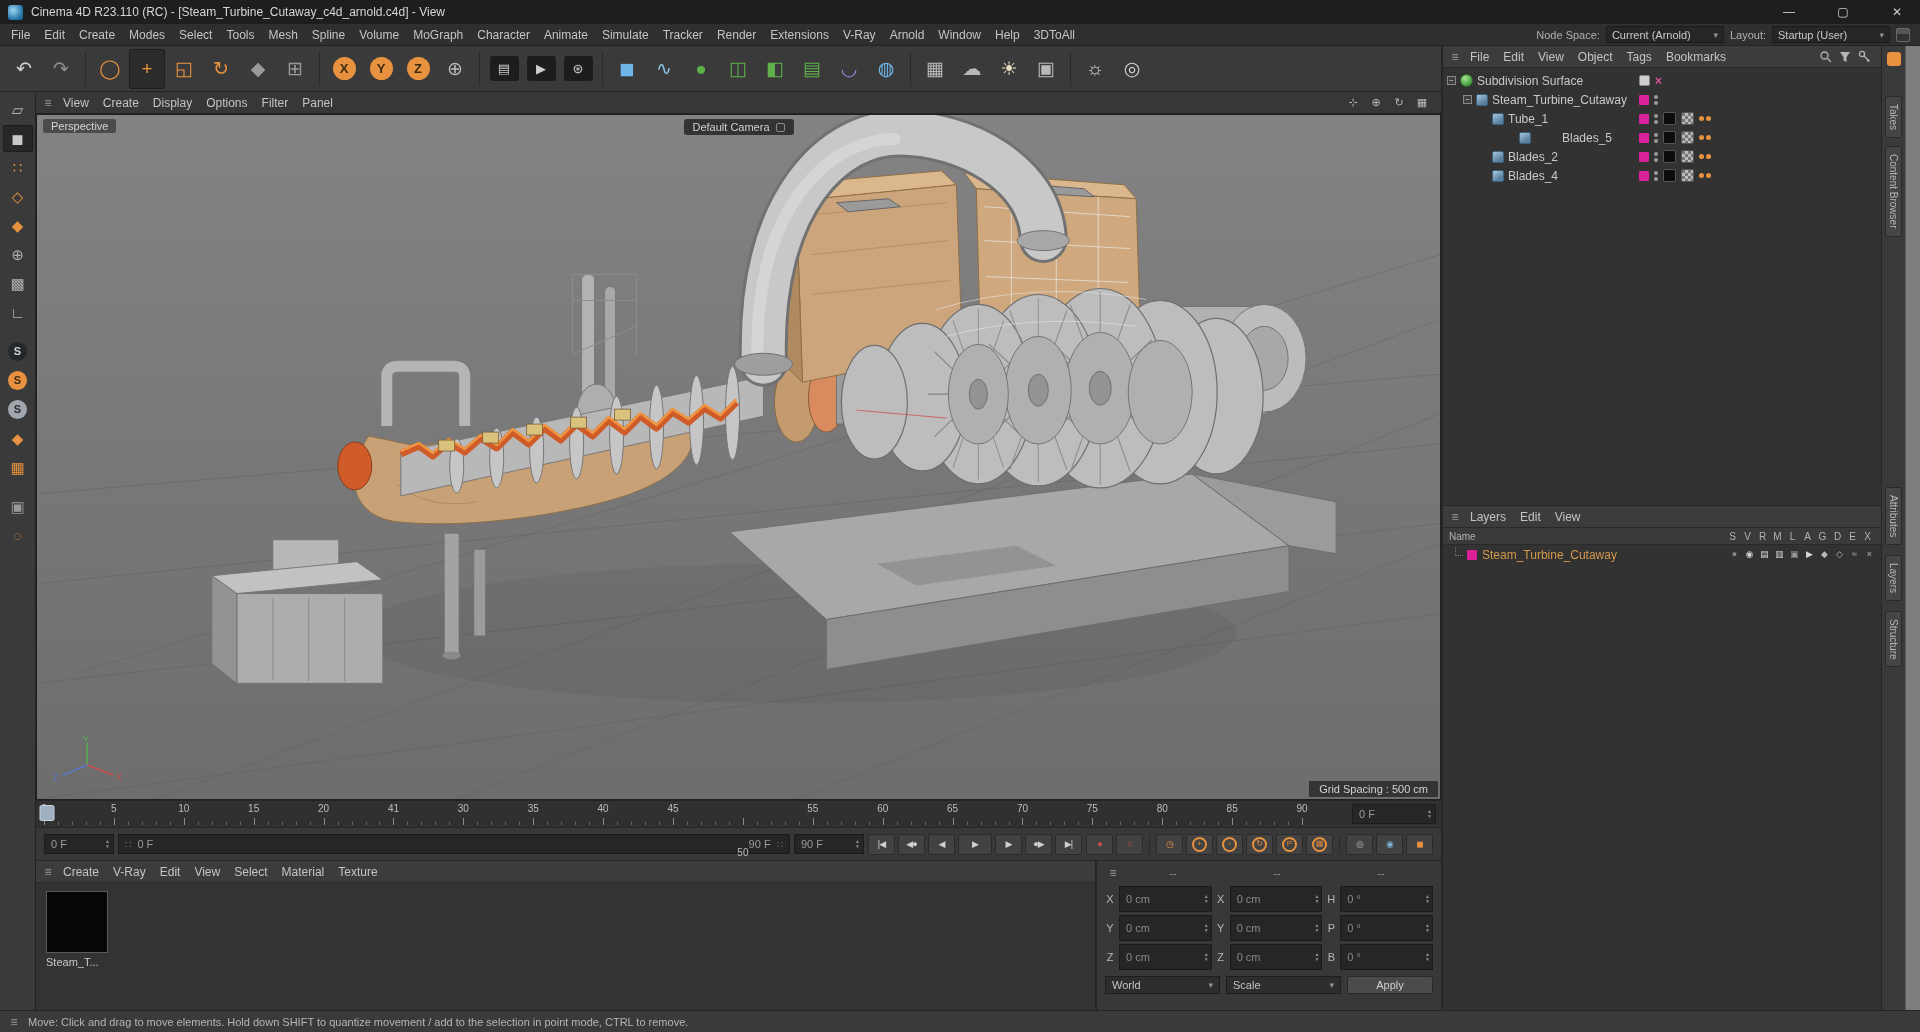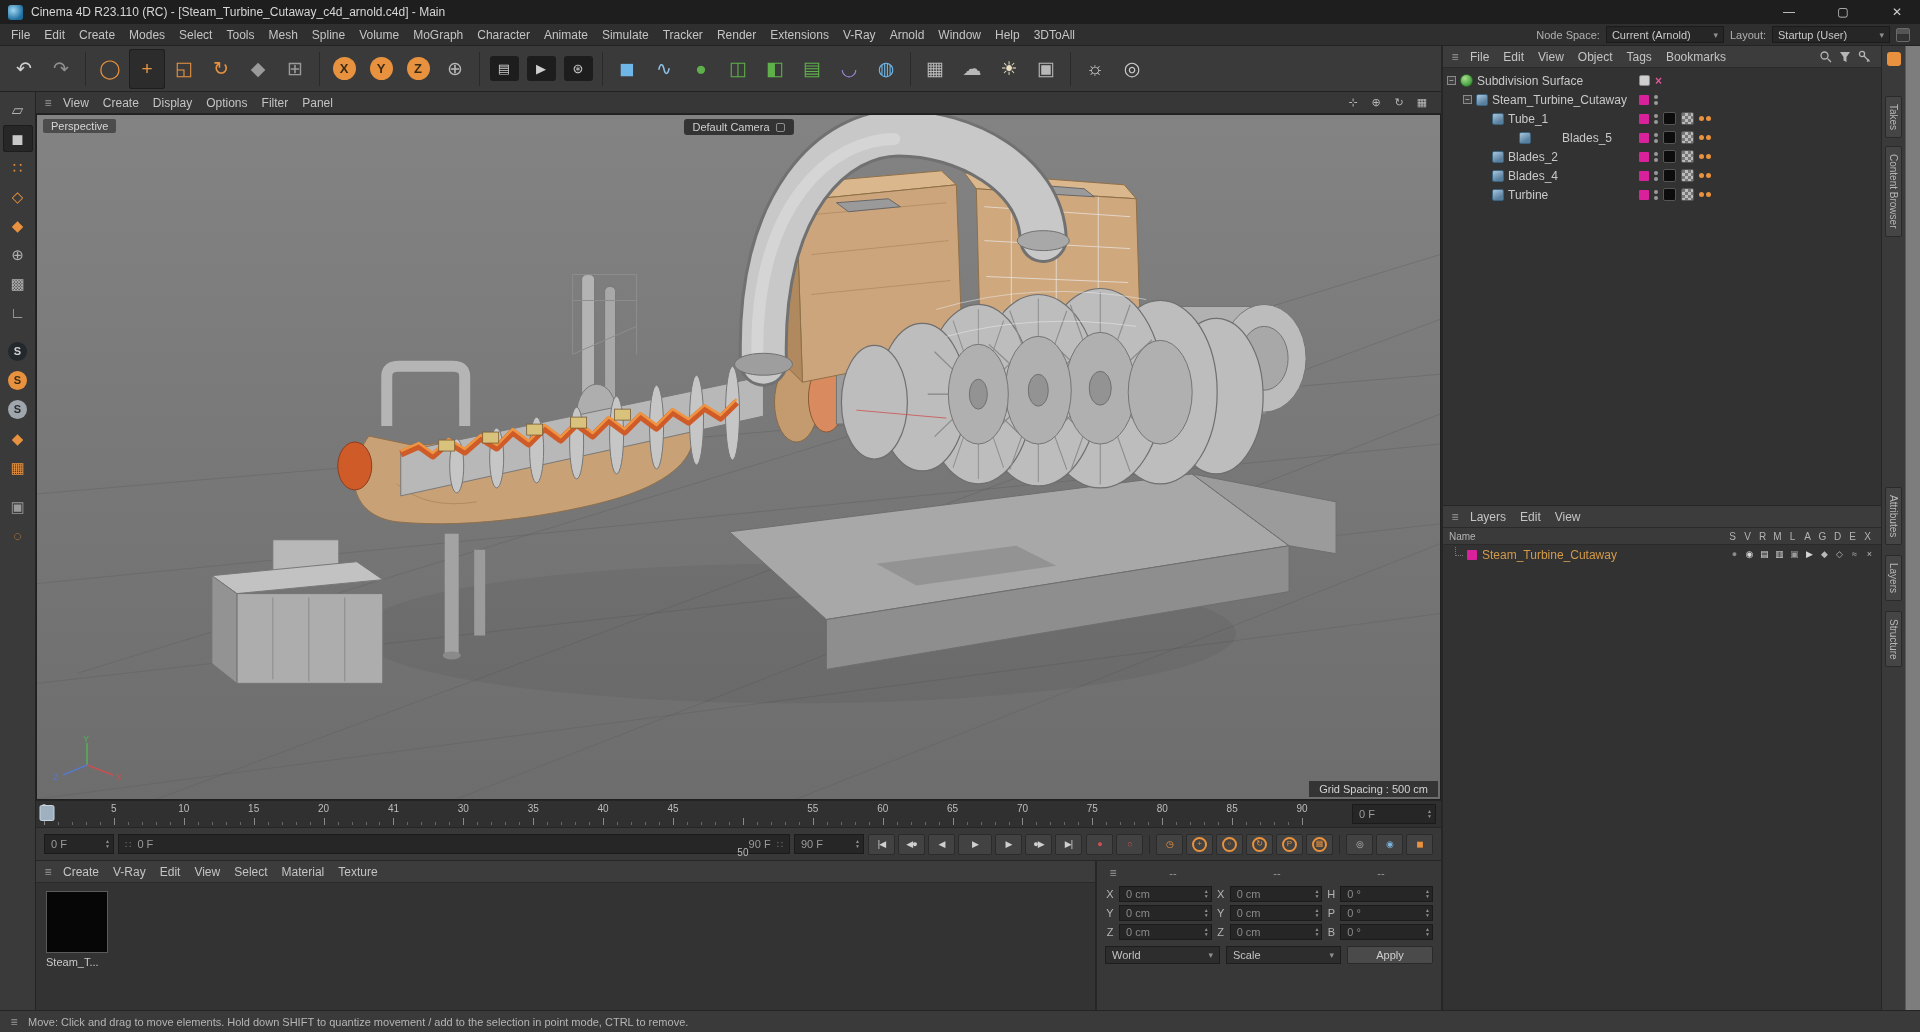--- a/index.html
+++ b/index.html
@@ -84,21 +84,21 @@
 .matbody{flex:1;background:#333;padding:8px 10px;display:flex;gap:10px;overflow:hidden}
 .mat{width:66px;display:flex;flex-direction:column}
 .msw{width:62px;height:62px;border:1px solid #5a5a5a}
 .matlabel{font-size:11px;color:#c9c9c9;margin-top:3px;max-width:62px;overflow:hidden;white-space:nowrap}
 .coordpanel{width:344px;display:flex;flex-direction:column;background:#383838;padding:2px 8px 6px;flex:none}
 .coordhead{display:flex;align-items:center;height:20px}
 #coord-dashes{display:flex;flex:1;justify-content:space-around}
 .cdash{color:#9a9a9a;font-size:11px}
 .crow{display:flex;align-items:center;gap:4px;margin-top:3px}
 .clbl{width:10px;font-size:11px;color:#b5b5b5;text-align:center;flex:none}
-.cfield{flex:1;display:flex;align-items:center;background:#262626;border:1px solid #1b1b1b;height:16px;padding:0 2px 0 6px;font-size:11px;color:#8a8a8a;min-width:0}
+.cfield{flex:1;display:flex;align-items:center;background:#262626;border:1px solid #1b1b1b;height:26px;padding:0 2px 0 6px;font-size:11px;color:#8a8a8a;min-width:0}
 .coordfoot{display:flex;gap:6px;margin-top:6px;align-items:center}
 .cselect{flex:1;background:#2d2d2d;border:1px solid #1d1d1d;height:18px;display:flex;align-items:center;padding:0 6px;font-size:11px;color:#c4c4c4}
 .cselect .dd{margin-left:auto;color:#8f8f8f;font-size:9px}
 .applybtn{width:86px;height:18px;background:#4a4a4a;border:1px solid #2a2a2a;border-radius:2px;display:flex;align-items:center;justify-content:center;font-size:11px;color:#d0d0d0}
 
 .rightcol{width:440px;background:#383838;border-left:2px solid #262626;display:flex;flex-direction:column;flex:none}
 .omicons{margin-left:auto;display:flex;gap:7px;align-items:center;padding-right:6px}
 .omicons svg{display:block}
 .omtree{height:438px;background:#323232;border-bottom:1px solid #262626;padding-top:3px;overflow:hidden;font-size:12px;flex:none}
 .orow{display:flex;align-items:center;height:19px}
@@ -138,21 +138,21 @@
 .statusbar{height:22px;background:#3a3a3a;border-top:1px solid #242424;display:flex;align-items:center;padding:0 6px;gap:6px;flex:none}
 .stext{font-size:11px;color:#b5b5b5;white-space:nowrap}
 </style>
 </head>
 <body>
 
 <div id="app">
 
   <div class="titlebar">
     <span class="app-icon"></span>
-    <span class="wtitle">Cinema 4D R23.110 (RC) - [Steam_Turbine_Cutaway_c4d_arnold.c4d] - Main</span>
+    <span class="wtitle">Cinema 4D R23.110 (RC) - [Steam_Turbine_Cutaway_c4d_arnold.c4d] - View</span>
     <span class="tspacer"></span>
     <div class="win-btn">—</div>
     <div class="win-btn">▢</div>
     <div class="win-btn">✕</div>
   </div>
 
   <div class="menubar">
     <div id="menubar-items" class="mitems">
         <div class="mitem">File</div>
         <div class="mitem">Edit</div>
@@ -982,40 +982,20 @@
                 <i></i>
               </span>
               <span class="tagmat"></span>
               <span class="taguv"></span>
               <span class="tagdots">
                 <i></i>
                 <i></i>
               </span>
             </div>
           </div>
-          <div class="orow">
-            <div class="rname" style="padding-left: 36px;">
-              <span class="expsp"></span>
-              <span class="oicon obj"></span>
-              <span class="olabel">Turbine</span>
-            </div>
-            <div class="rcols">
-              <span class="olayer" style="background: rgb(217, 33, 156);"></span>
-              <span class="odots">
-                <i></i>
-                <i></i>
-              </span>
-              <span class="tagmat"></span>
-              <span class="taguv"></span>
-              <span class="tagdots">
-                <i></i>
-                <i></i>
-              </span>
-            </div>
-          </div>
         </div>
       <div class="panelmenu">
         <span class="burger">≡</span>
         <div id="layers-menu-items" class="mitems">
             <div class="mitem">Layers</div>
             <div class="mitem">Edit</div>
             <div class="mitem">View</div>
           </div>
       </div>
       <div class="layershead">

